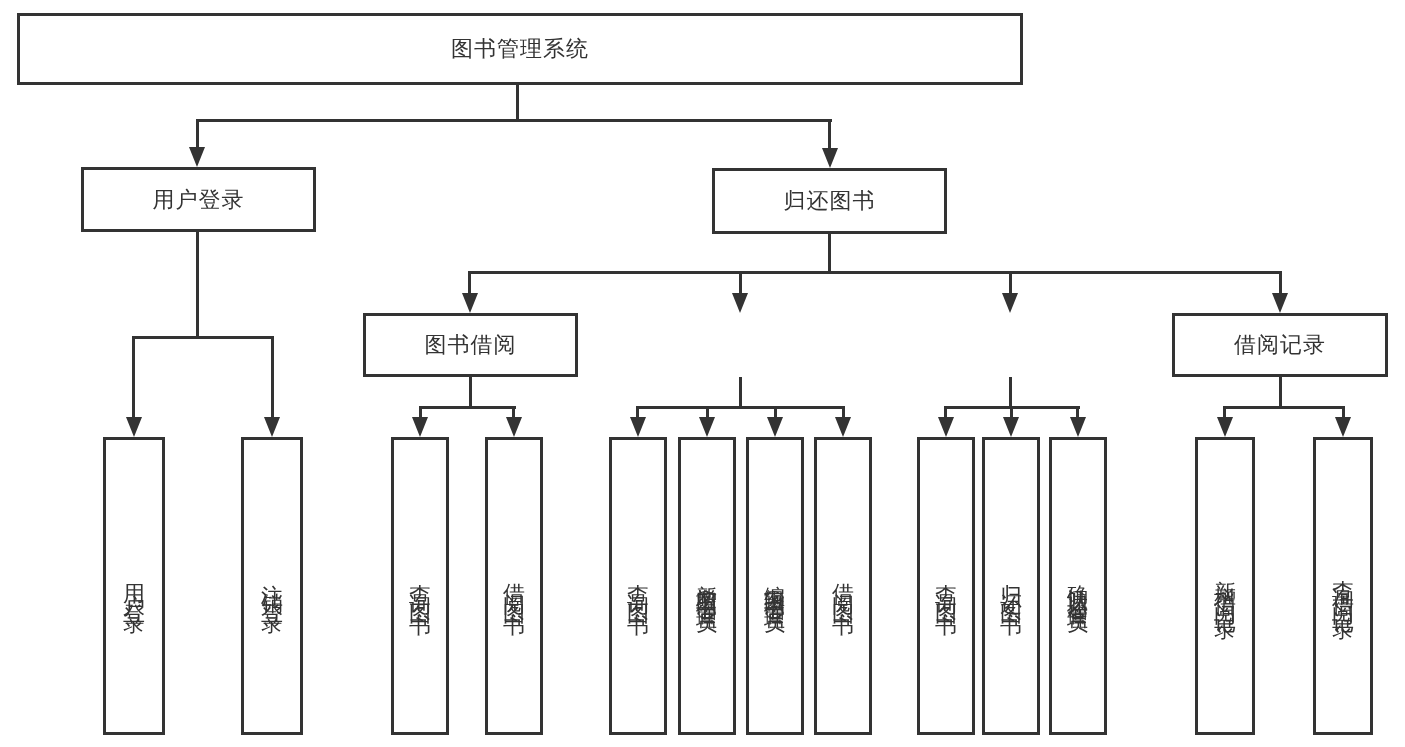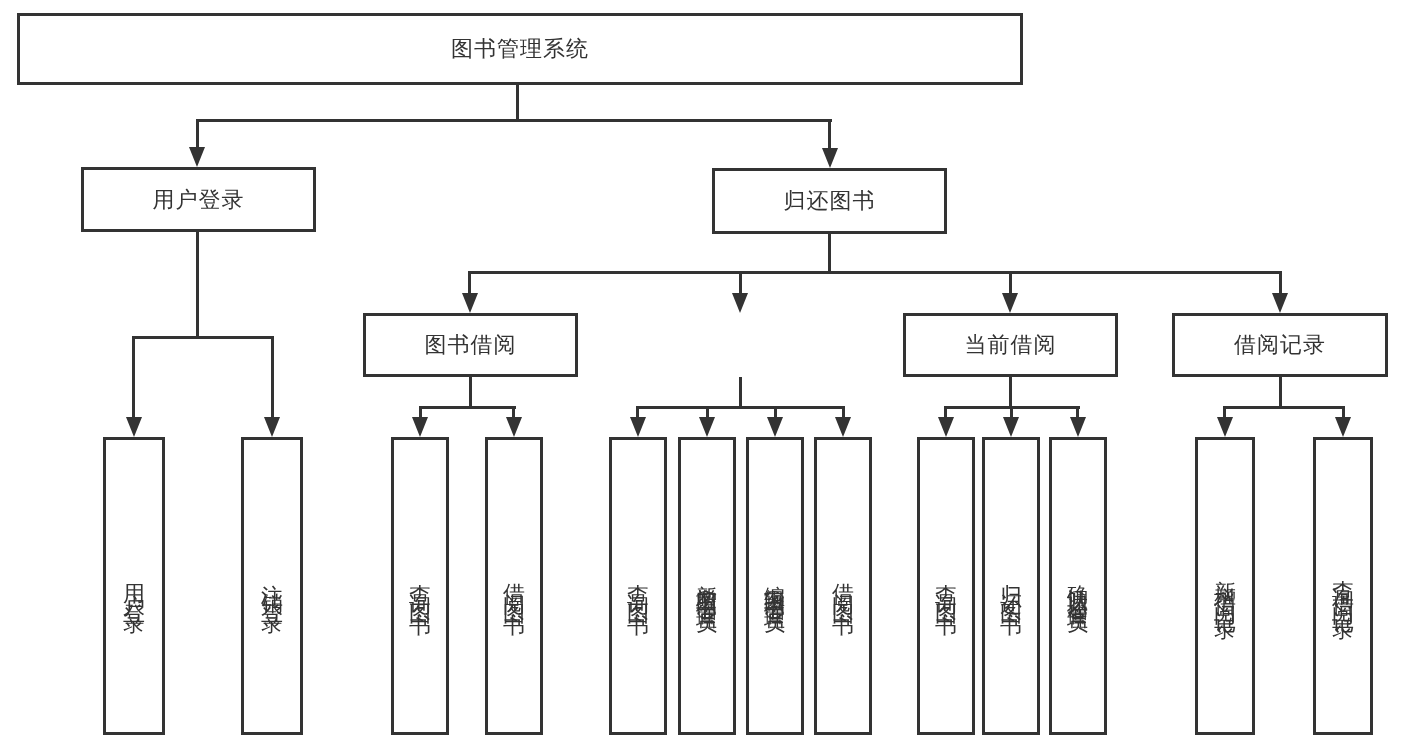--- a/index.html
+++ b/index.html
@@ -47,23 +47,20 @@
 
   <div class="box" style="left:81px; top:167px; width:235px; height:65px;">
     <span>用户登录</span>
   </div>
   <div class="box" style="left:712px; top:168px; width:235px; height:66px;">
     <span>归还图书</span>
   </div>
 
   <div class="box" style="left:363px; top:313px; width:215px; height:64px;">
     <span>图书借阅</span>
-  </div>
-  <div class="box" style="left:903px; top:313px; width:215px; height:64px;">
-    <span>当前借阅</span>
   </div>
   <div class="box" style="left:1172px; top:313px; width:216px; height:64px;">
     <span>借阅记录</span>
   </div>
 
   <div class="box" style="left:103px; top:437px; width:62px; height:298px;">
     <span class="vlabel">用户登录</span>
   </div>
   <div class="box" style="left:241px; top:437px; width:62px; height:298px;">
     <span class="vlabel">注销登录</span>

